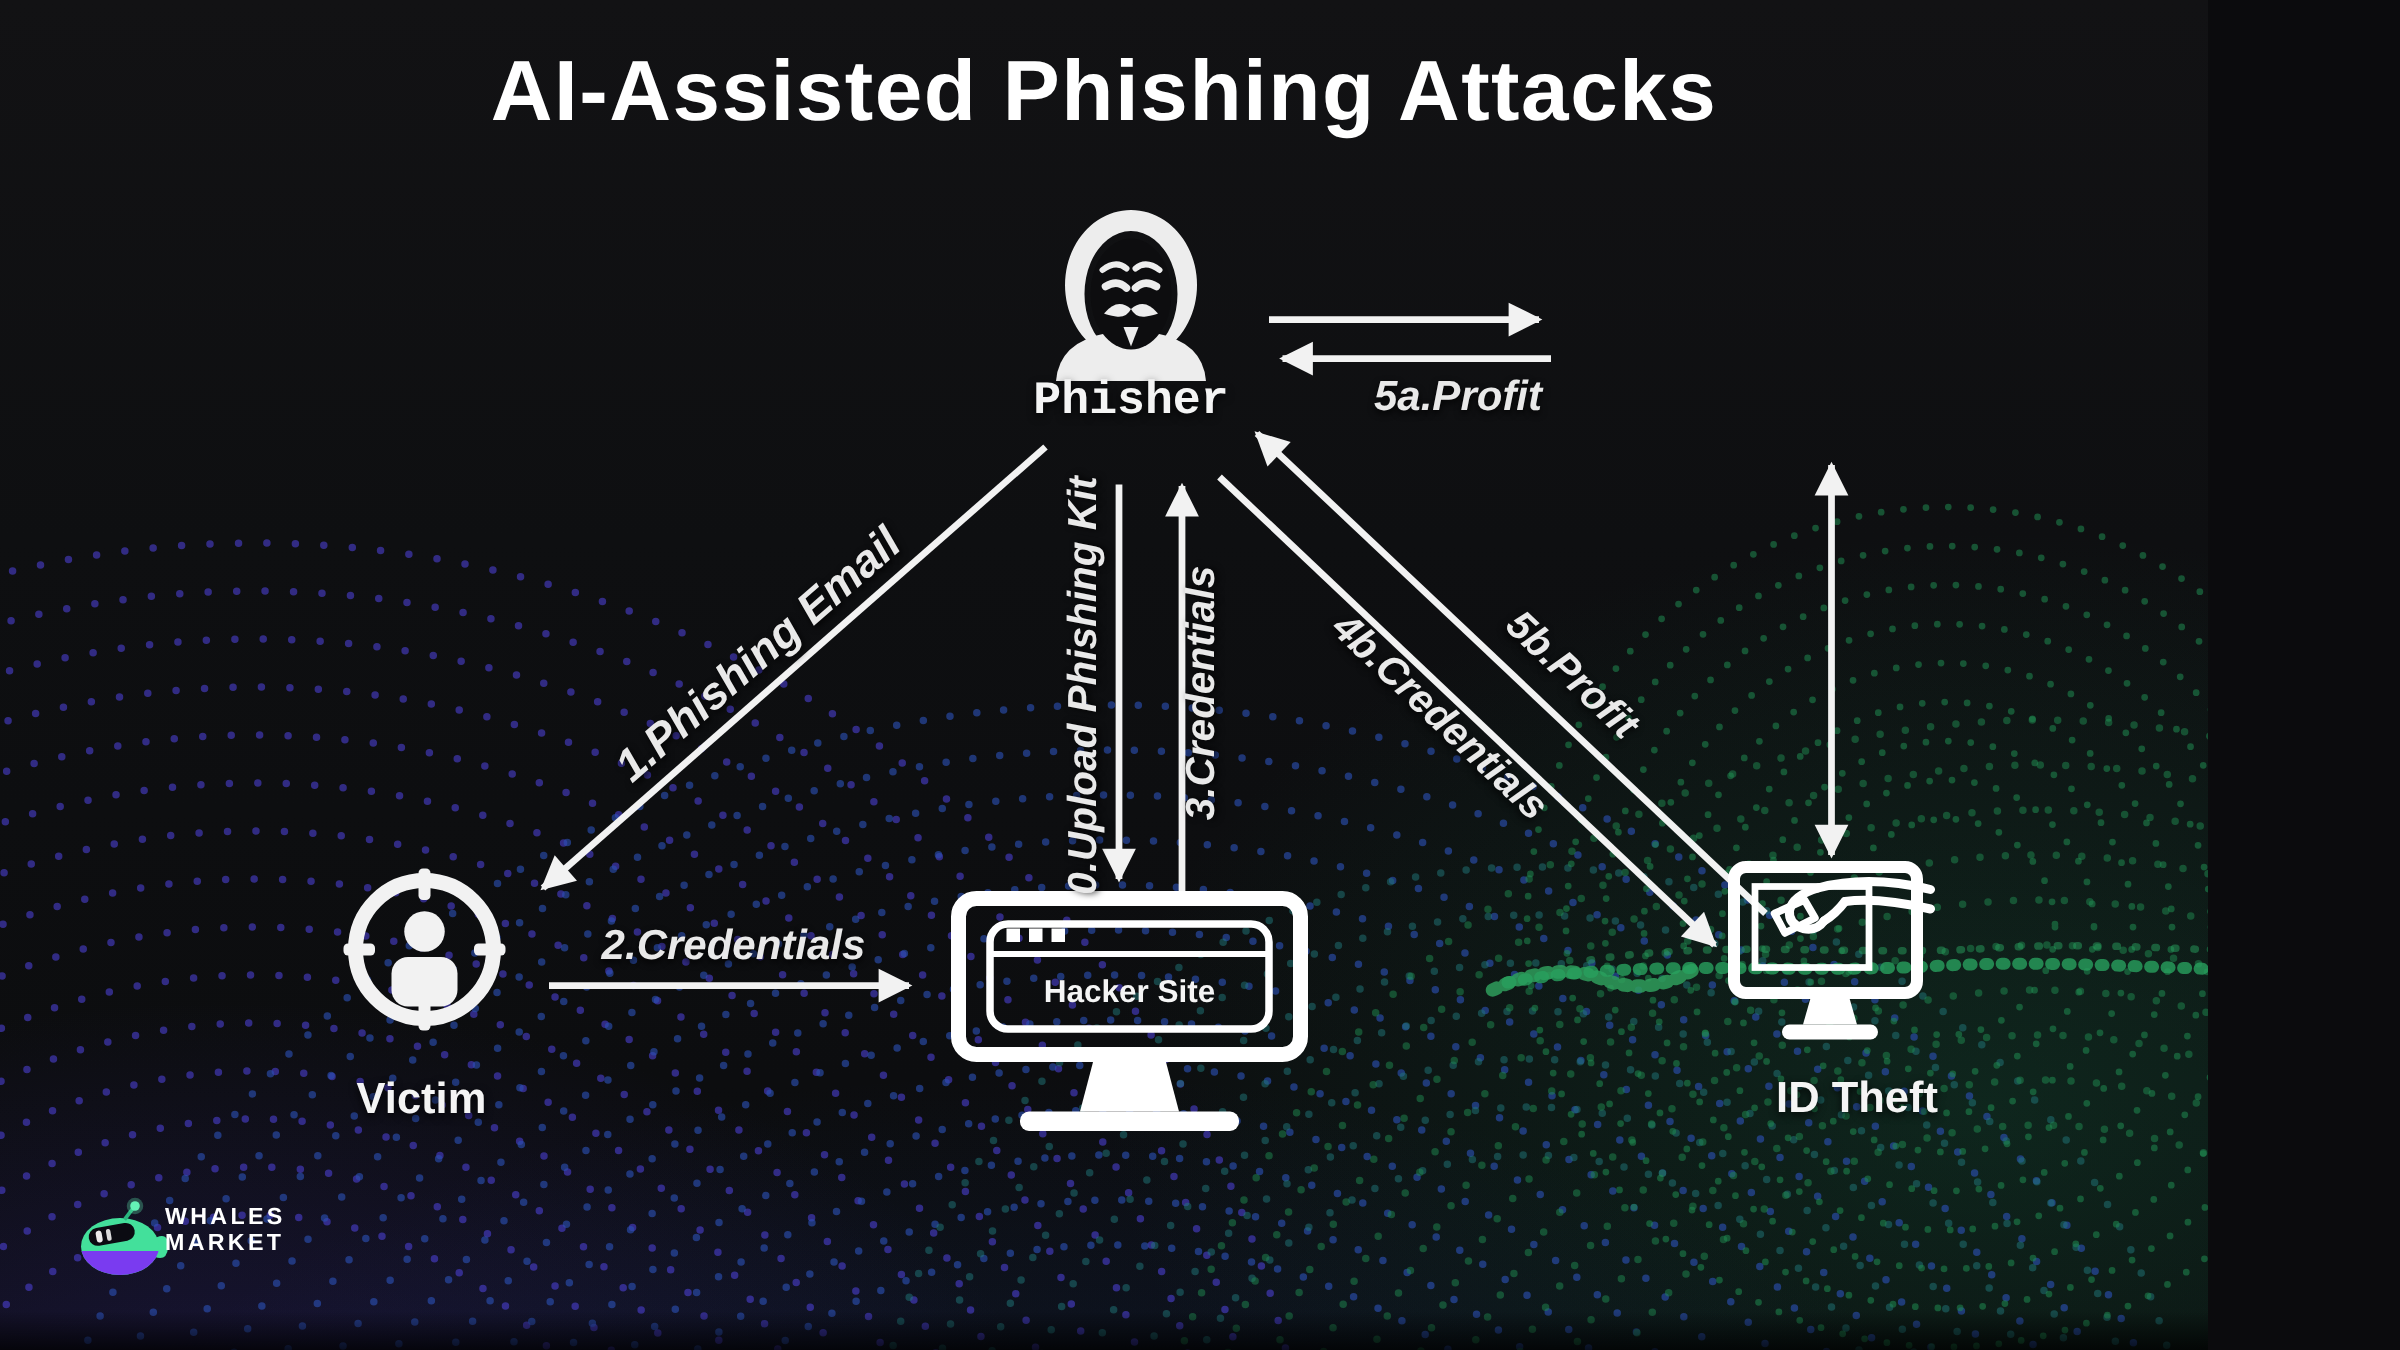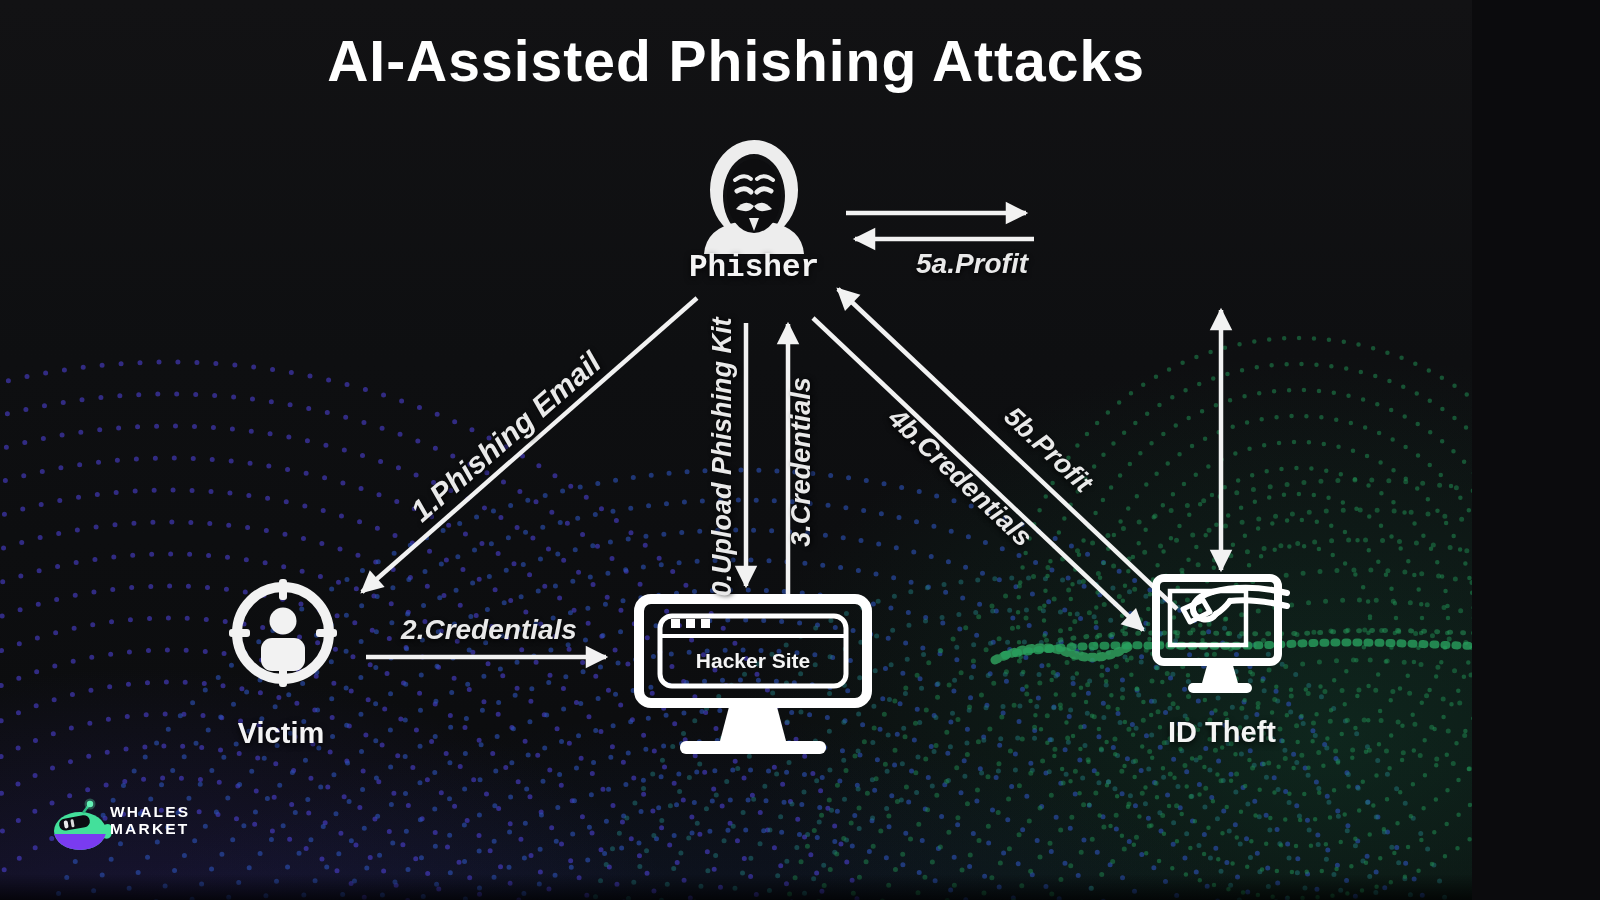--- a/index.html
+++ b/index.html
@@ -197,21 +197,21 @@
       <g stroke="#fff" stroke-width="6" stroke-linecap="round" fill="none">
         <path d="M137,21 Q96,11 62,20"></path>
         <path d="M137,34 Q102,26 80,29"></path>
         <path d="M62,20 Q45,25 43,35 Q42,44 52,47 Q61,49 66,42"></path>
         <path d="M66,42 Q74,37 80,29"></path>
       </g>
       <path d="M33,37 l20,-9 l7,12 l-20,10 Z" fill="none" stroke="#fff" stroke-width="5" stroke-linejoin="round"></path>
       <path fill="#fff" d="M58,90 L82,90 L88,111 L52,111 Z"></path>
       <rect x="38" y="111" width="64" height="10" rx="5" fill="#fff"></rect>
     </svg>
-    <div class="node-label" style="left:72px;top:144px;">ID Theft</div>
+    <div class="node-label" style="left:88px;top:144px;">ID Theft</div>
   </div>
 
   <div class="edge-label" style="left:506px;top:437px;transform:translate(-50%,-50%) rotate(-41deg);font-size:30px;">1.Phishing Email</div>
   <div class="edge-label" style="left:489px;top:630px;transform:translate(-50%,-50%);">2.Credentials</div>
   <div class="edge-label" style="left:722px;top:457px;transform:translate(-50%,-50%) rotate(-90deg);font-size:27px;">0.Upload Phishing Kit</div>
   <div class="edge-label" style="left:801px;top:462px;transform:translate(-50%,-50%) rotate(-90deg);font-size:27px;">3.Credentials</div>
   <div class="edge-label" style="left:950px;top:264px;transform:translate(-50%,-50%);margin-left:22px;">5a.Profit</div>
   <div class="edge-label" style="left:960px;top:478px;transform:translate(-50%,-50%) rotate(43.5deg);font-size:27px;">4b.Credentials</div>
   <div class="edge-label" style="left:1048px;top:450px;transform:translate(-50%,-50%) rotate(43.5deg);font-size:27px;">5b.Profit</div>
 

